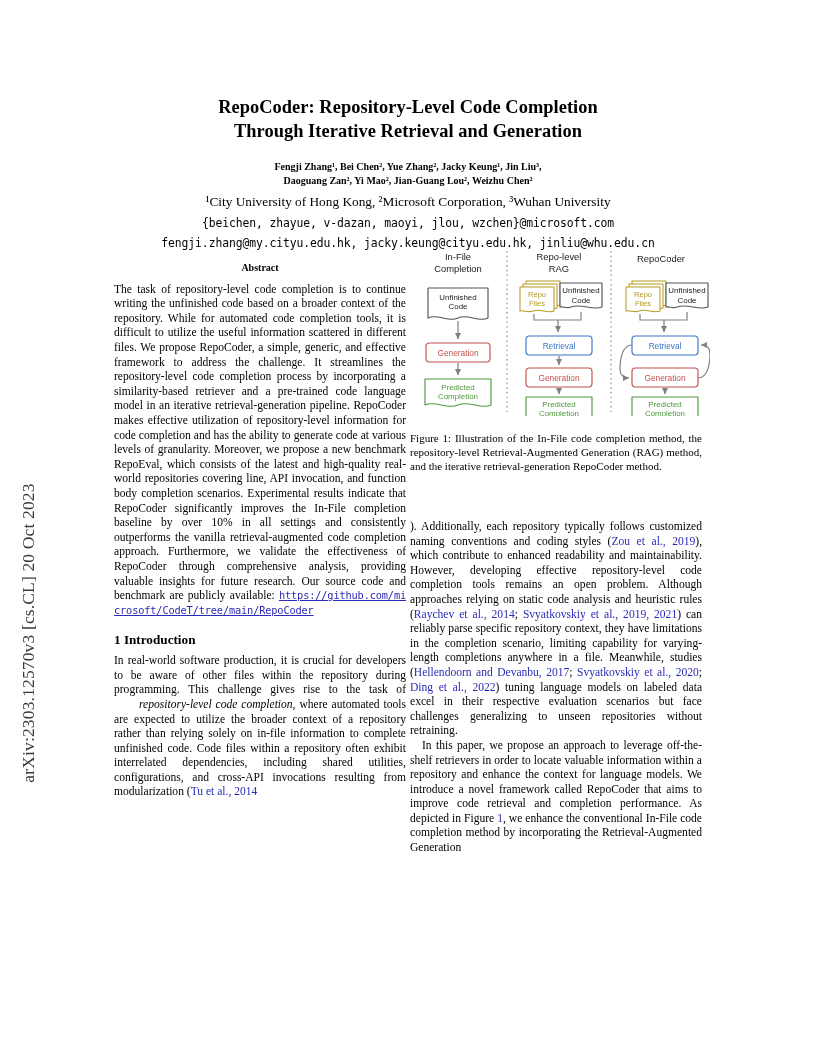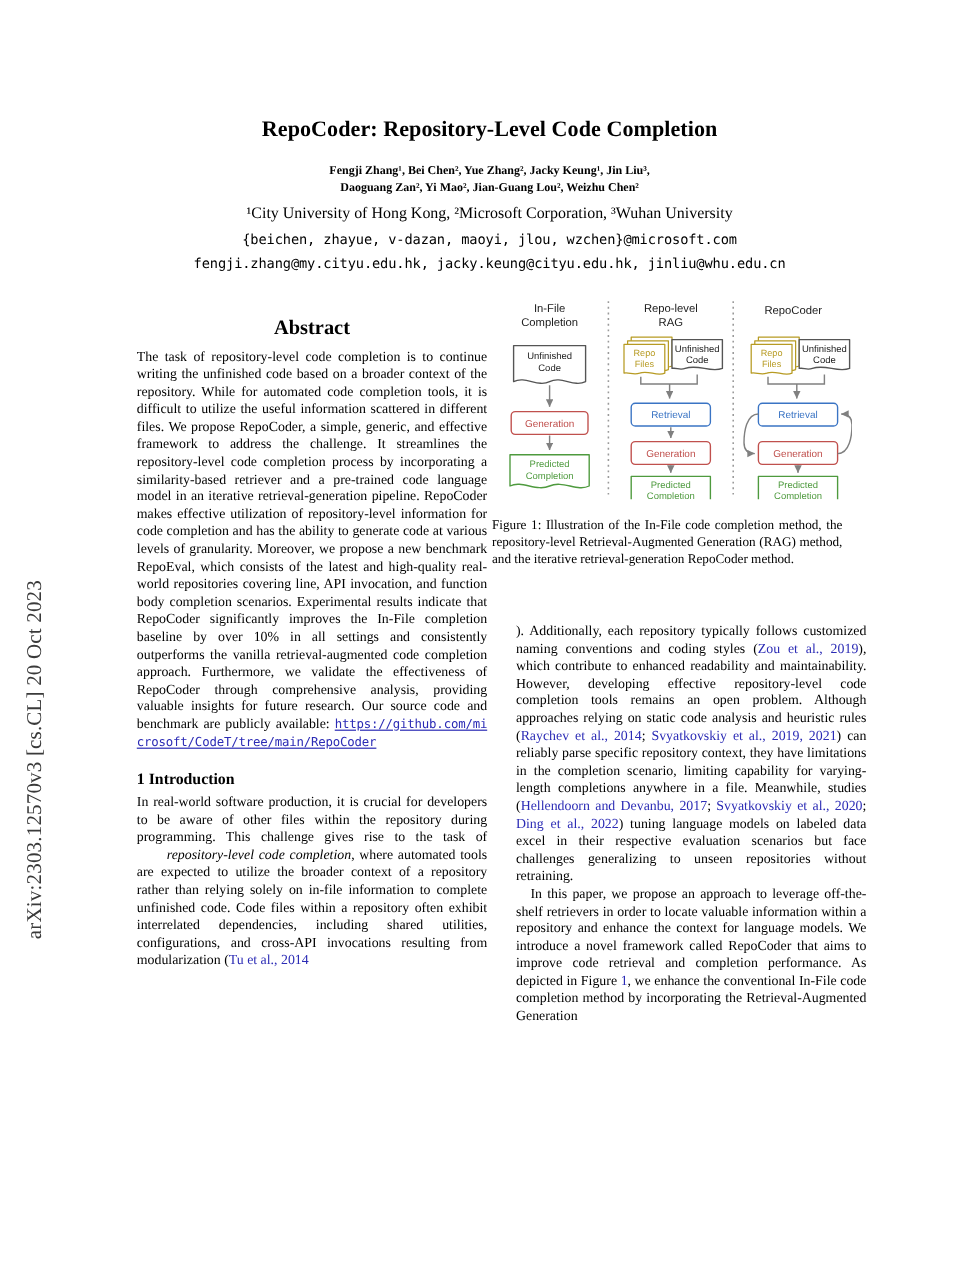--- a/index.html
+++ b/index.html
@@ -96,21 +96,21 @@
   #col-left  { left: 114px; }
 
   h2.section-heading {
     font-size: 13.2px;
     font-weight: bold;
     margin: 15px 0 5px 0;
     text-align: left;
     line-height: 1.2;
   }
   h3.abstract-heading {
-    font-size: 17px;
+    font-size: 10px;
     font-weight: bold;
     text-align: center;
     margin: 0 0 7px 0;
   }
   p.para { margin: 0; text-indent: 0; }
   p.para + p.para { margin-top: 0px; text-indent: 12px; }
   .cite { color: #2b2bb5; }
   .url-mono {
     font-family: "DejaVu Sans Mono", monospace;
     font-size: 10.3px;
@@ -132,41 +132,42 @@
     position: absolute;
     left: 410px;
     top: 432px;
     width: 292px;
     font-size: 11.0px;
     line-height: 1.265;
     text-align: justify;
   }
   #col-right-body {
     position: absolute;
-    left: 430px;
+    left: 410px;
     top: 519px;
     width: 292px;
     font-size: 11.55px;
     line-height: 1.265;
     text-align: justify;
   }
   svg text { font-family: "Liberation Sans", sans-serif; }
 </style>
 </head>
 <body>
 
 <div id="arxiv-stamp">
   <span class="stamp-text">arXiv:2303.12570v3  [cs.CL]  20 Oct 2023</span>
 </div>
 
 <div id="page">
 
   <div id="title-block">
     <div id="paper-title">
       <span>RepoCoder: Repository-Level Code Completion</span><br>
+      <span>Through Iterative Retrieval and Generation</span>
     </div>
     <div id="authors">
       <span>Fengji Zhang¹, Bei Chen², Yue Zhang², Jacky Keung¹, Jin Liu³,</span><br>
       <span>Daoguang Zan², Yi Mao², Jian-Guang Lou², Weizhu Chen²</span>
     </div>
     <div id="affiliations">
       <div>¹City University of Hong Kong, ²Microsoft Corporation, ³Wuhan University</div>
       <div class="mono-emails">{beichen, zhayue, v-dazan, maoyi, jlou, wzchen}@microsoft.com</div>
       <div class="mono-emails">fengji.zhang@my.cityu.edu.hk, jacky.keung@cityu.edu.hk, jinliu@whu.edu.cn</div>
     </div>

